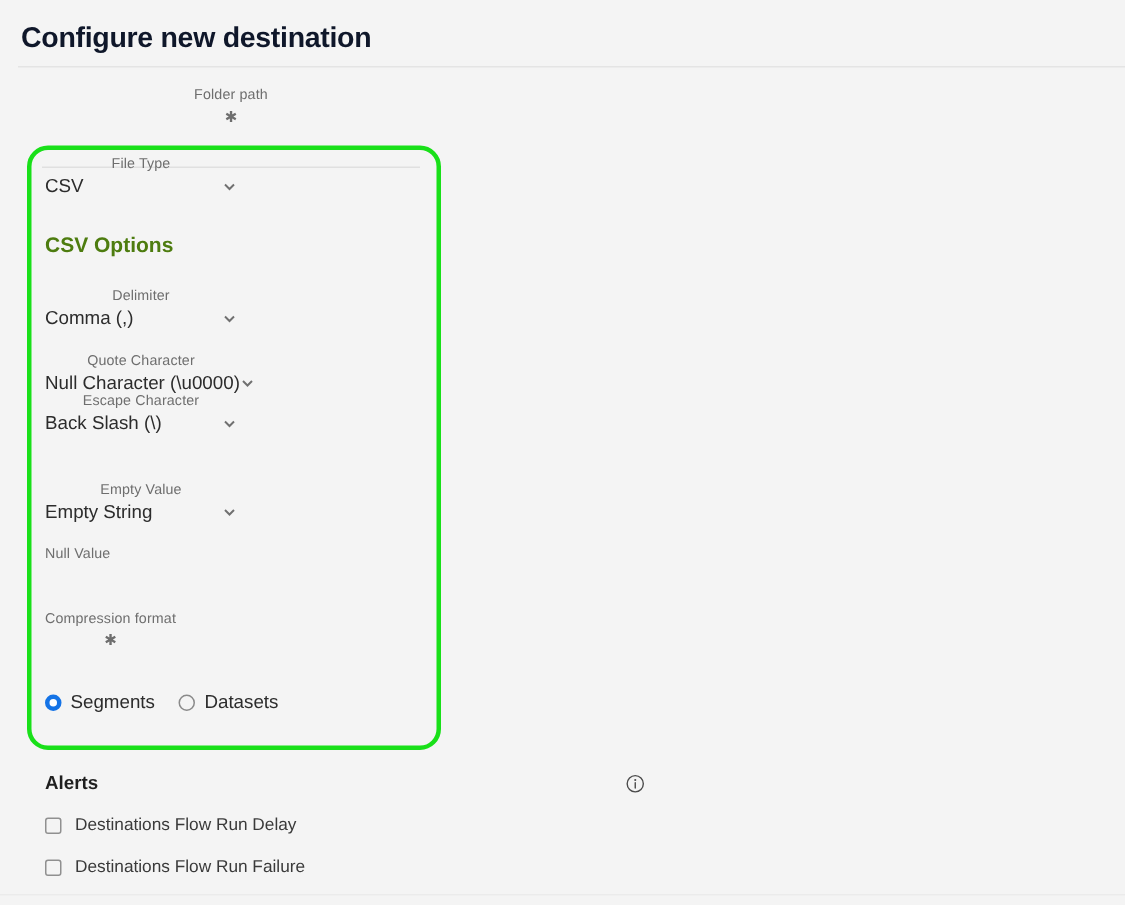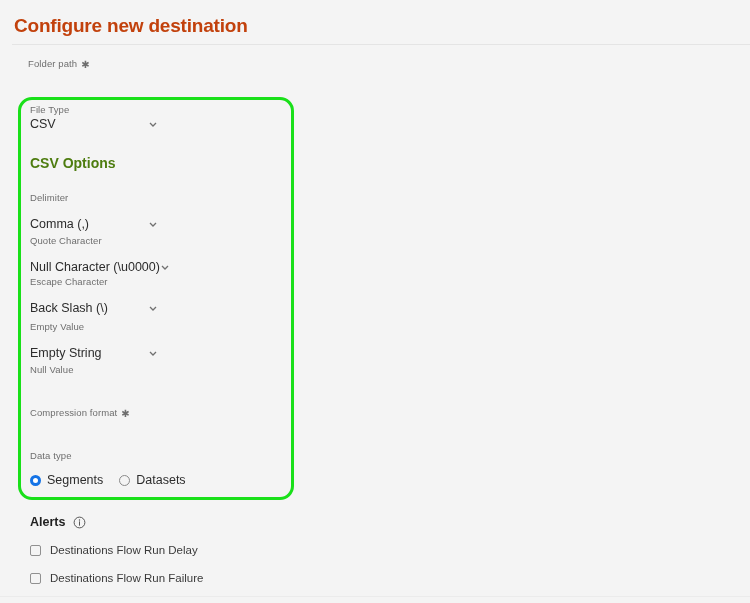--- a/index.html
+++ b/index.html
@@ -16,21 +16,21 @@
     position: relative;
   }
 
   
   .page-header {
     padding: 14px 0 0 14px;
   }
   .page-title {
     font-size: 19px;
     font-weight: bold;
-    color: #c2410c;
+    color: #0f172a;
     letter-spacing: -0.2px;
     line-height: 24px;
   }
   .header-divider {
     position: absolute;
     left: 12px;
     right: 0;
     top: 44px;
     height: 1px;
     background: #e4e4e4;
@@ -38,20 +38,21 @@
 
   
   .field-label {
     font-size: 9.5px;
     color: #6e6e6e;
     line-height: 12px;
     letter-spacing: 0.1px;
     display: flex;
     align-items: center;
     gap: 4px;
+    flex-direction: column;
   }
   .req-asterisk {
     font-size: 10px;
     color: #6e6e6e;
     line-height: 8px;
     position: relative;
     top: 1px;
   }
   .field-value {
     font-size: 12.5px;
@@ -109,24 +110,24 @@
     position: absolute;
     left: 30px;
     top: 155px;
     font-size: 14px;
     font-weight: bold;
     color: #4d7c0f;
     line-height: 16px;
   }
 
   .opt { position: absolute; left: 30px; }
-  .opt .select-row { width: 128px; margin-top: 12px; }
+  .opt .select-row { width: 128px; margin-top: 0; }
   .opt-delimiter   { top: 192px; }
   .opt-quote       { top: 235px; }
-  .opt-escape      { top: 276px; }
+  .opt-escape      { top: 262px; }
   .opt-empty       { top: 321px; }
   .opt-null        { top: 364px; }
   .opt-compression { top: 407px; }
 
   .data-type-block { position: absolute; left: 30px; top: 450px; }
   .radio-row {
     display: flex;
     align-items: flex-start;
     gap: 8px;
     margin-top: 10px;
@@ -156,20 +157,21 @@
     color: #2c2c2c;
     line-height: 16px;
   }
 
   
   .alerts-block { position: absolute; left: 30px; top: 514px; width: 400px; }
   .alerts-heading {
     display: flex;
     align-items: center;
     gap: 8px;
+    justify-content: space-between;
   }
   .alerts-title {
     font-size: 12.5px;
     font-weight: bold;
     color: #1f1f1f;
     line-height: 16px;
   }
   .info-icon {
     width: 13px;
     height: 13px;
@@ -297,21 +299,20 @@
 </div>
 
 <div class="opt opt-compression">
   <div class="field-label">
     <span>Compression format</span>
     <span class="req-asterisk">✱</span>
   </div>
 </div>
 
 <div class="data-type-block">
-  <div class="field-label">Data type</div>
   <div class="radio-row">
     <div class="radio-item">
       <span class="radio-dot checked"></span>
       <span class="radio-label">Segments</span>
     </div>
     <div class="radio-item">
       <span class="radio-dot"></span>
       <span class="radio-label">Datasets</span>
     </div>
   </div>

